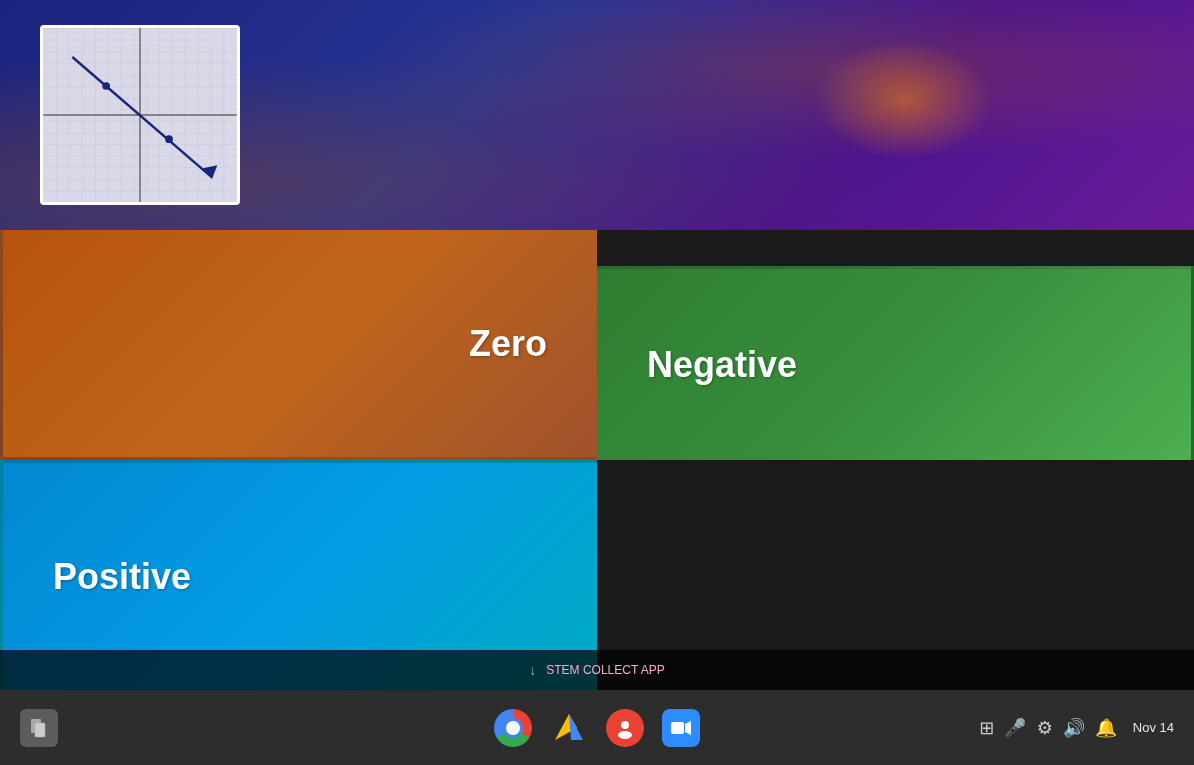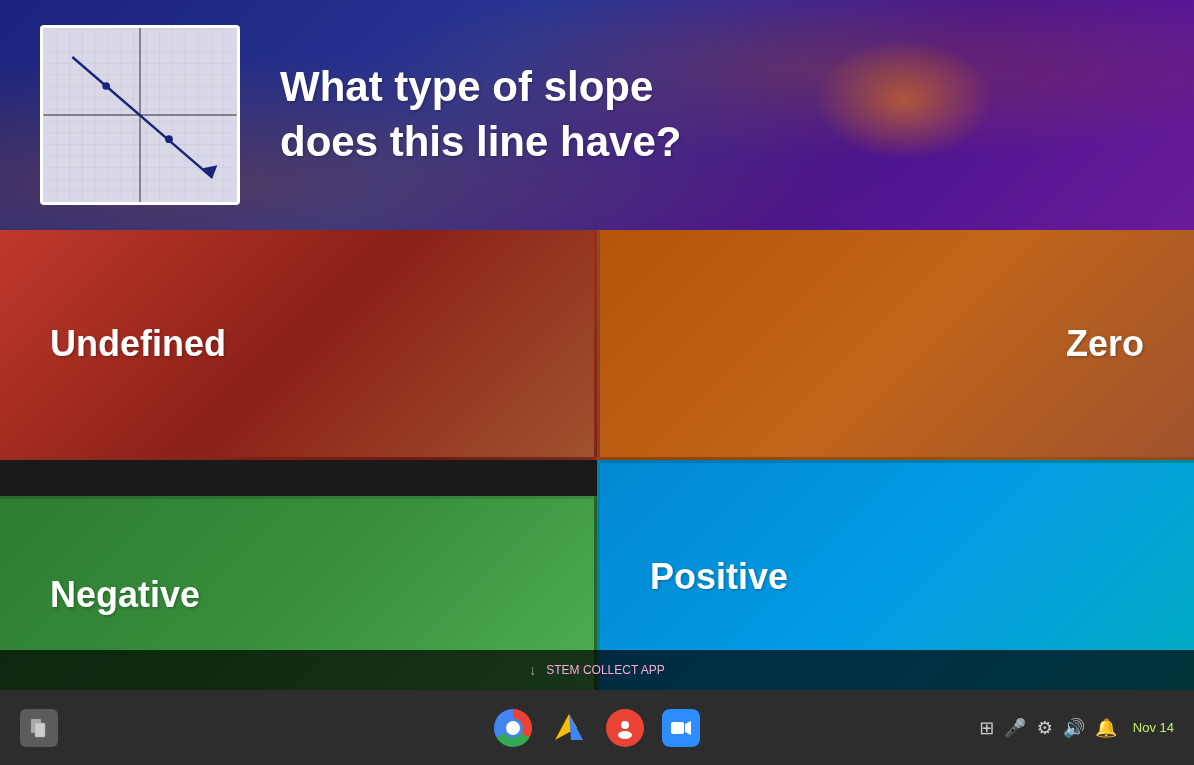--- a/index.html
+++ b/index.html
@@ -295,31 +295,24 @@
           <line x1="30" y1="30" x2="175" y2="155" stroke="#1a237e" stroke-width="2.5"></line>
 
           <polygon points="175,155 165,145 180,142" fill="#1a237e"></polygon>
 
           <circle cx="65" cy="60" r="4" fill="#1a237e"></circle>
           <circle cx="130" cy="115" r="4" fill="#1a237e"></circle>
         </svg>
       </div>
     </div>
 
-    <div class="question-text">
-      <div>What type of slope</div>
-      <div>does this line have?</div>
-    </div>
   </div>
 
   <div class="answers-grid">
 
-    <div class="answer-cell answer-undefined">
-      <span class="answer-label">Undefined</span>
-    </div>
 
     <div class="answer-cell answer-zero">
       <span class="answer-label">Zero</span>
     </div>
 
     <div class="answer-cell answer-negative">
       <span class="answer-label">Negative</span>
     </div>
 
     <div class="answer-cell answer-positive">
@@ -378,19 +371,19 @@
     <div style="color:#ccc; font-size:18px; cursor:pointer;">⊞</div>
 
     <div style="color:#ccc; font-size:18px; cursor:pointer;">🎤</div>
 
     <div style="color:#ccc; font-size:18px; cursor:pointer;">⚙</div>
 
     <div style="color:#ccc; font-size:18px; cursor:pointer;">🔊</div>
 
     <div style="color:#ccc; font-size:18px; cursor:pointer;">🔔</div>
 
-    <span style="color:#bef264; font-size:13px; margin-left:5px;">Nov 14</span>
+    <span style="color:#e5e5e5; font-size:13px; margin-left:5px;">Nov 14</span>
   </div>
 </div>
 
 <div style="position:absolute; bottom:2px; left:50%; transform:translateX(-50%); color:#666; font-size:24px; font-weight:900; letter-spacing:4px; font-family:Arial,sans-serif;">
   D<span style="font-style:italic; text-decoration:line-through;">Ø</span>LL
 </div>
 
 </body></html>

